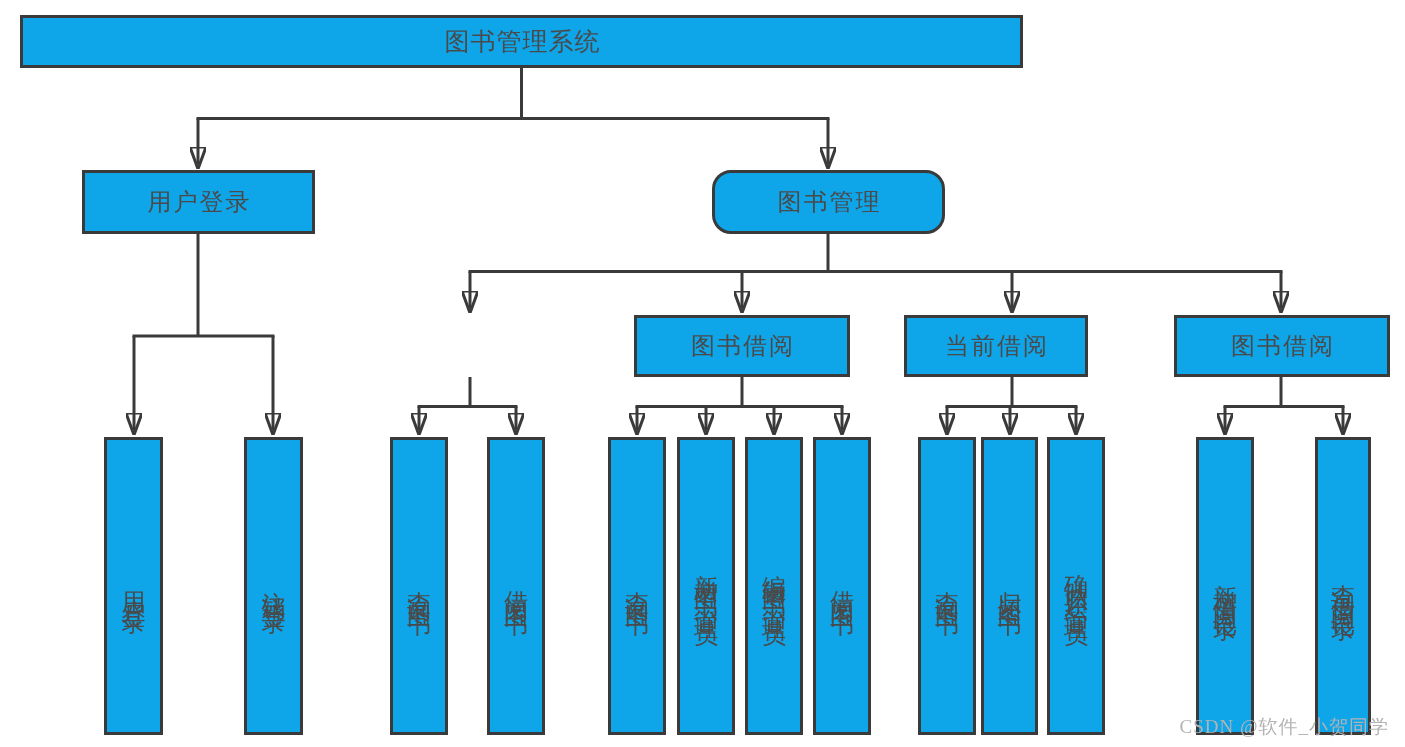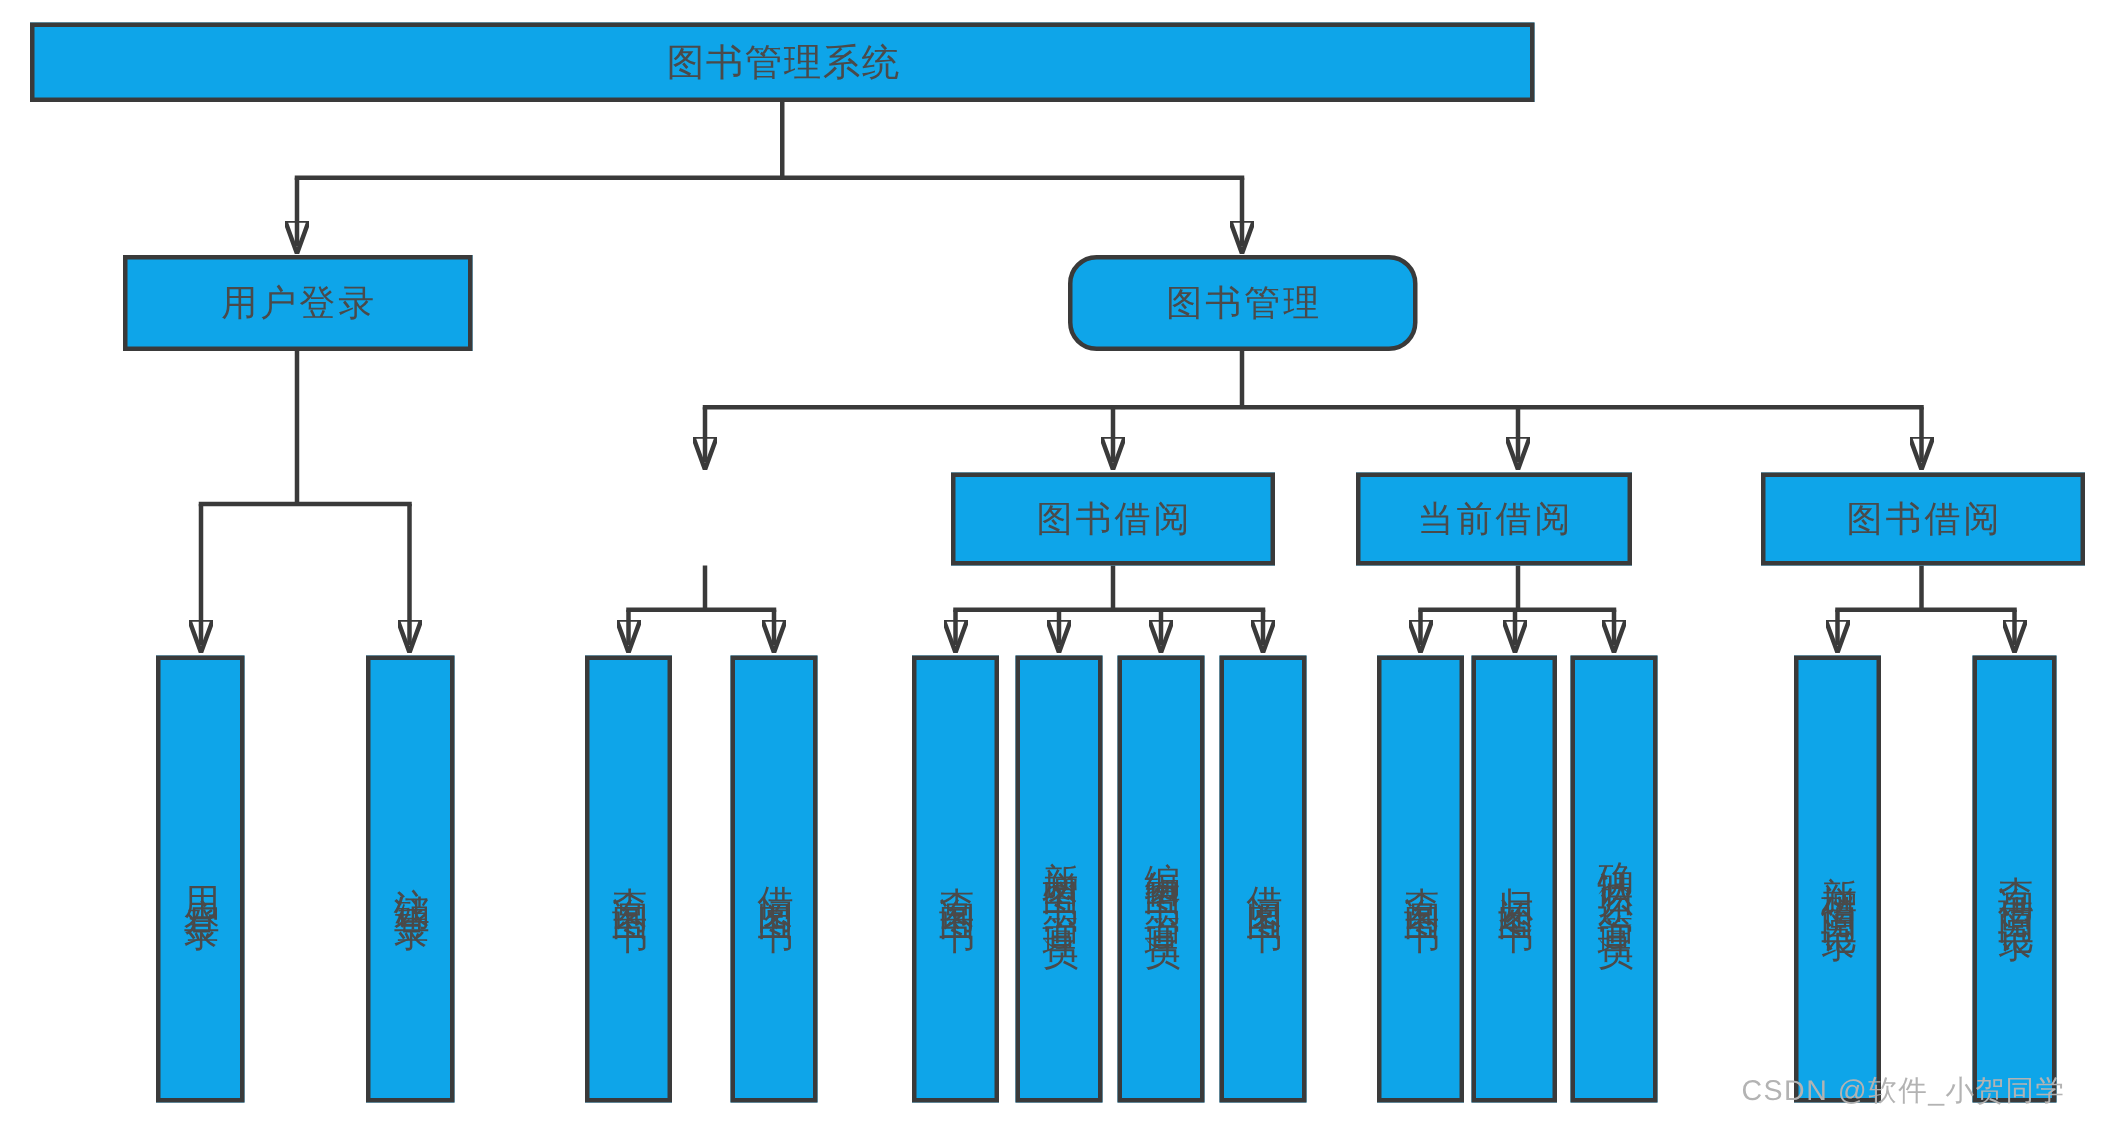--- a/index.html
+++ b/index.html
@@ -50,27 +50,28 @@
   .node.leaf {
     writing-mode: vertical-rl;
     text-orientation: mixed;
     font-size: 24px;
     letter-spacing: 7px;
     line-height: 1;
     padding: 4px 0;
   }
   .watermark {
     position: absolute;
-    right: 28px;
+    right: 16px;
     top: 714px;
     font-size: 19px;
     letter-spacing: 1px;
     color: #b3b3b3;
     z-index: 2;
     white-space: nowrap;
+    font-family: Liberation Serif, serif;
   }
 </style>
 </head>
 <body>
 
 <div class="canvas">
 
   <svg class="connectors" width="1405" height="747" aria-hidden="true">
     <defs>
       <marker id="arrow" markerUnits="userSpaceOnUse" markerWidth="22" markerHeight="16" refX="17" refY="8" orient="auto">

